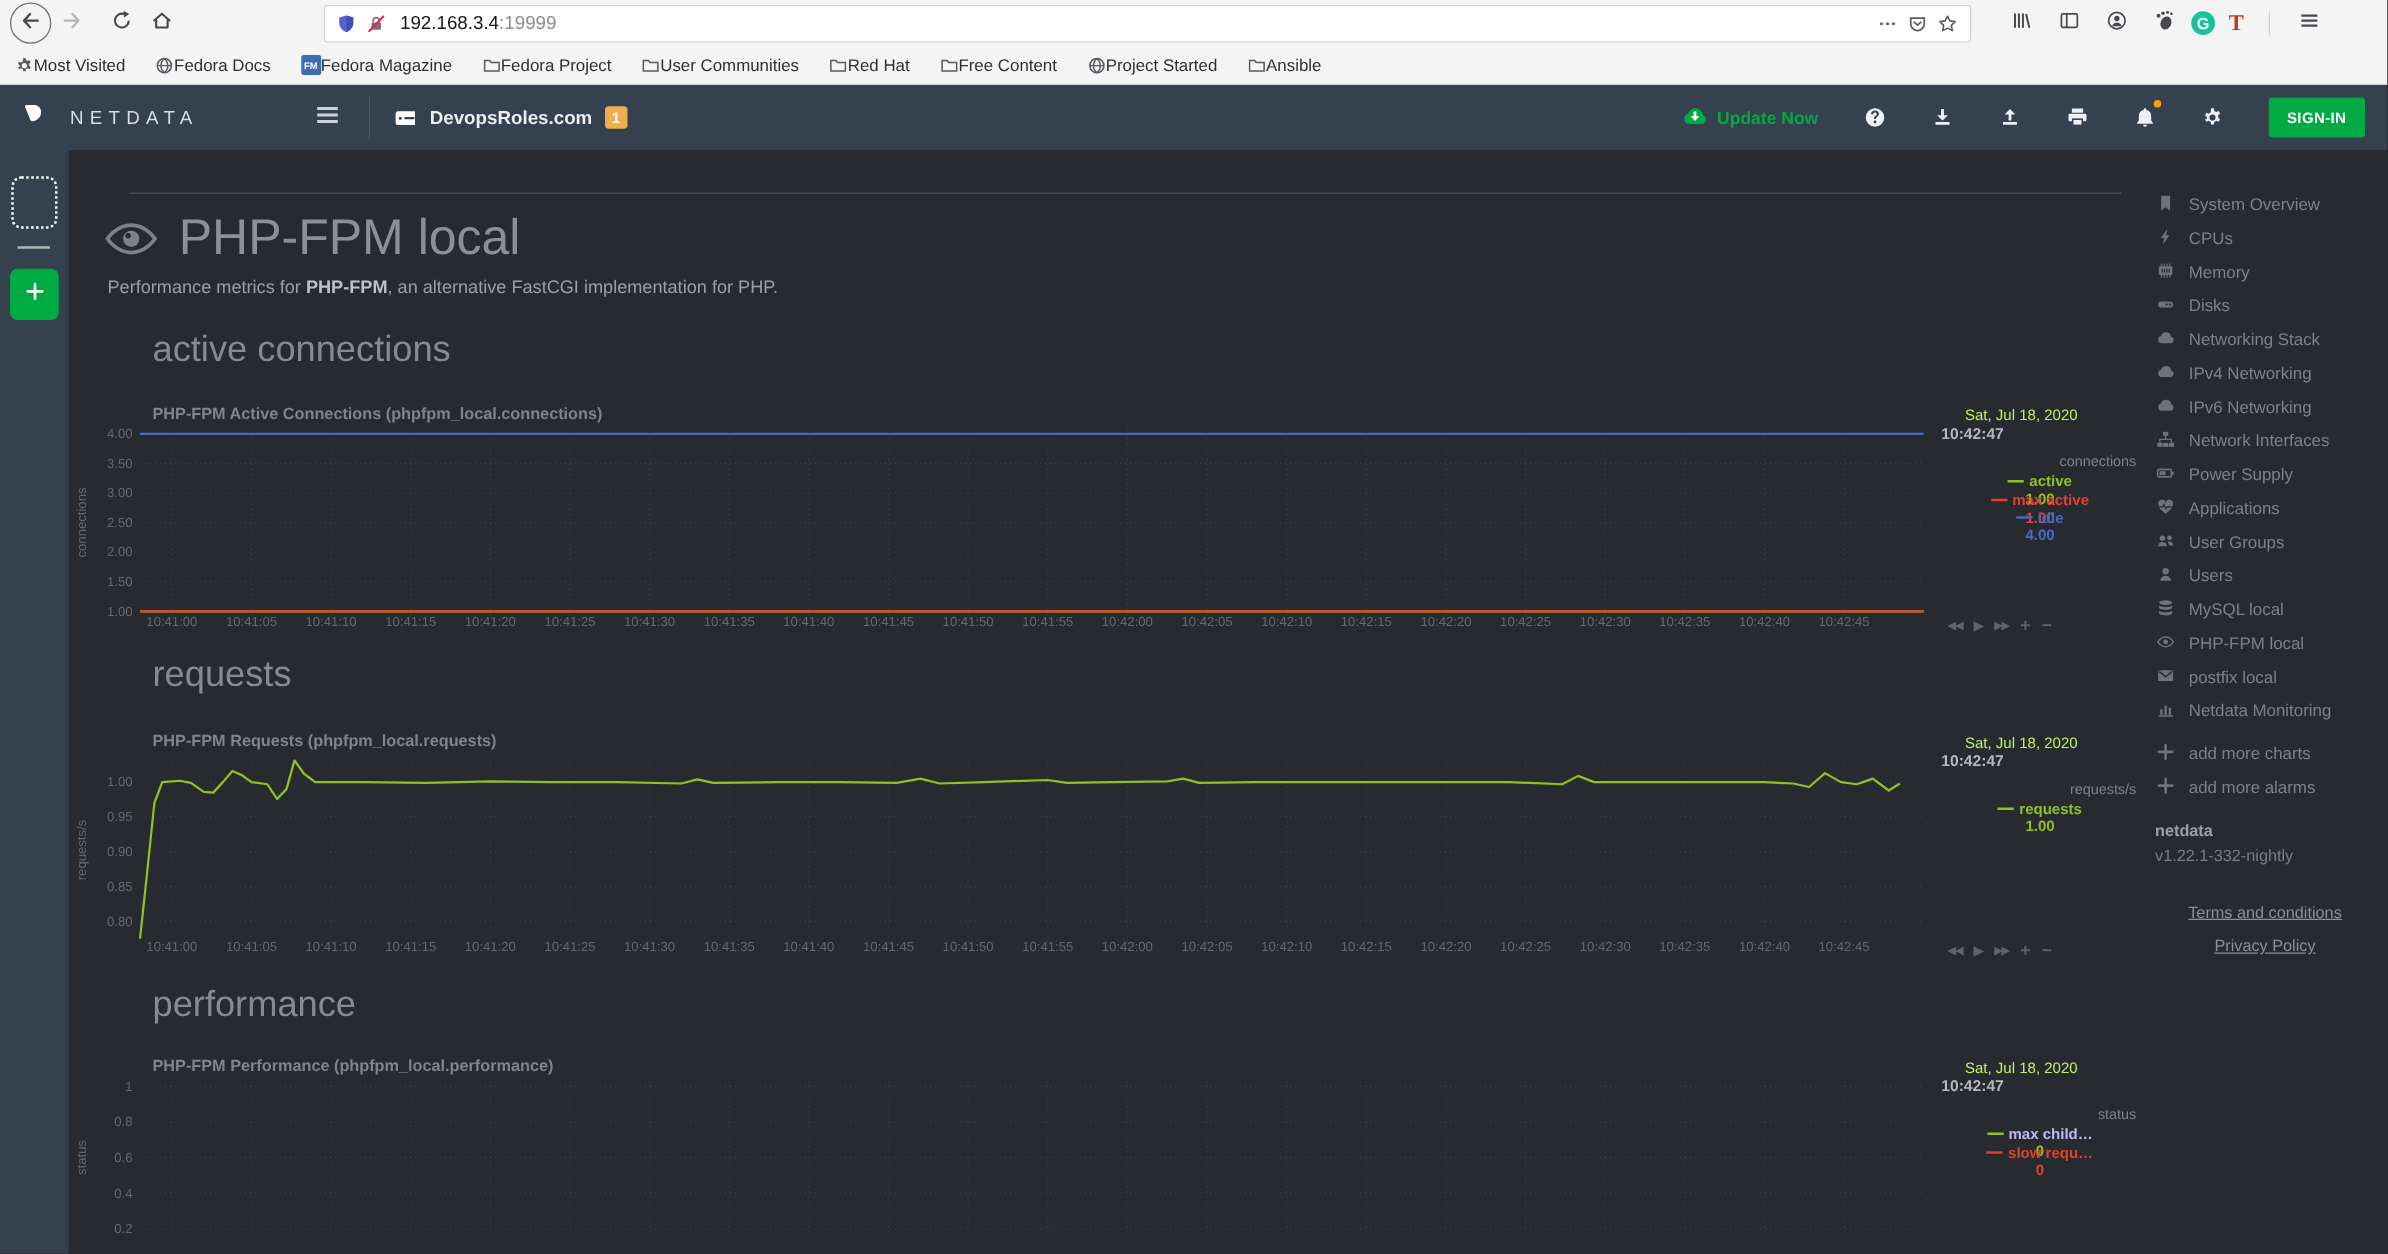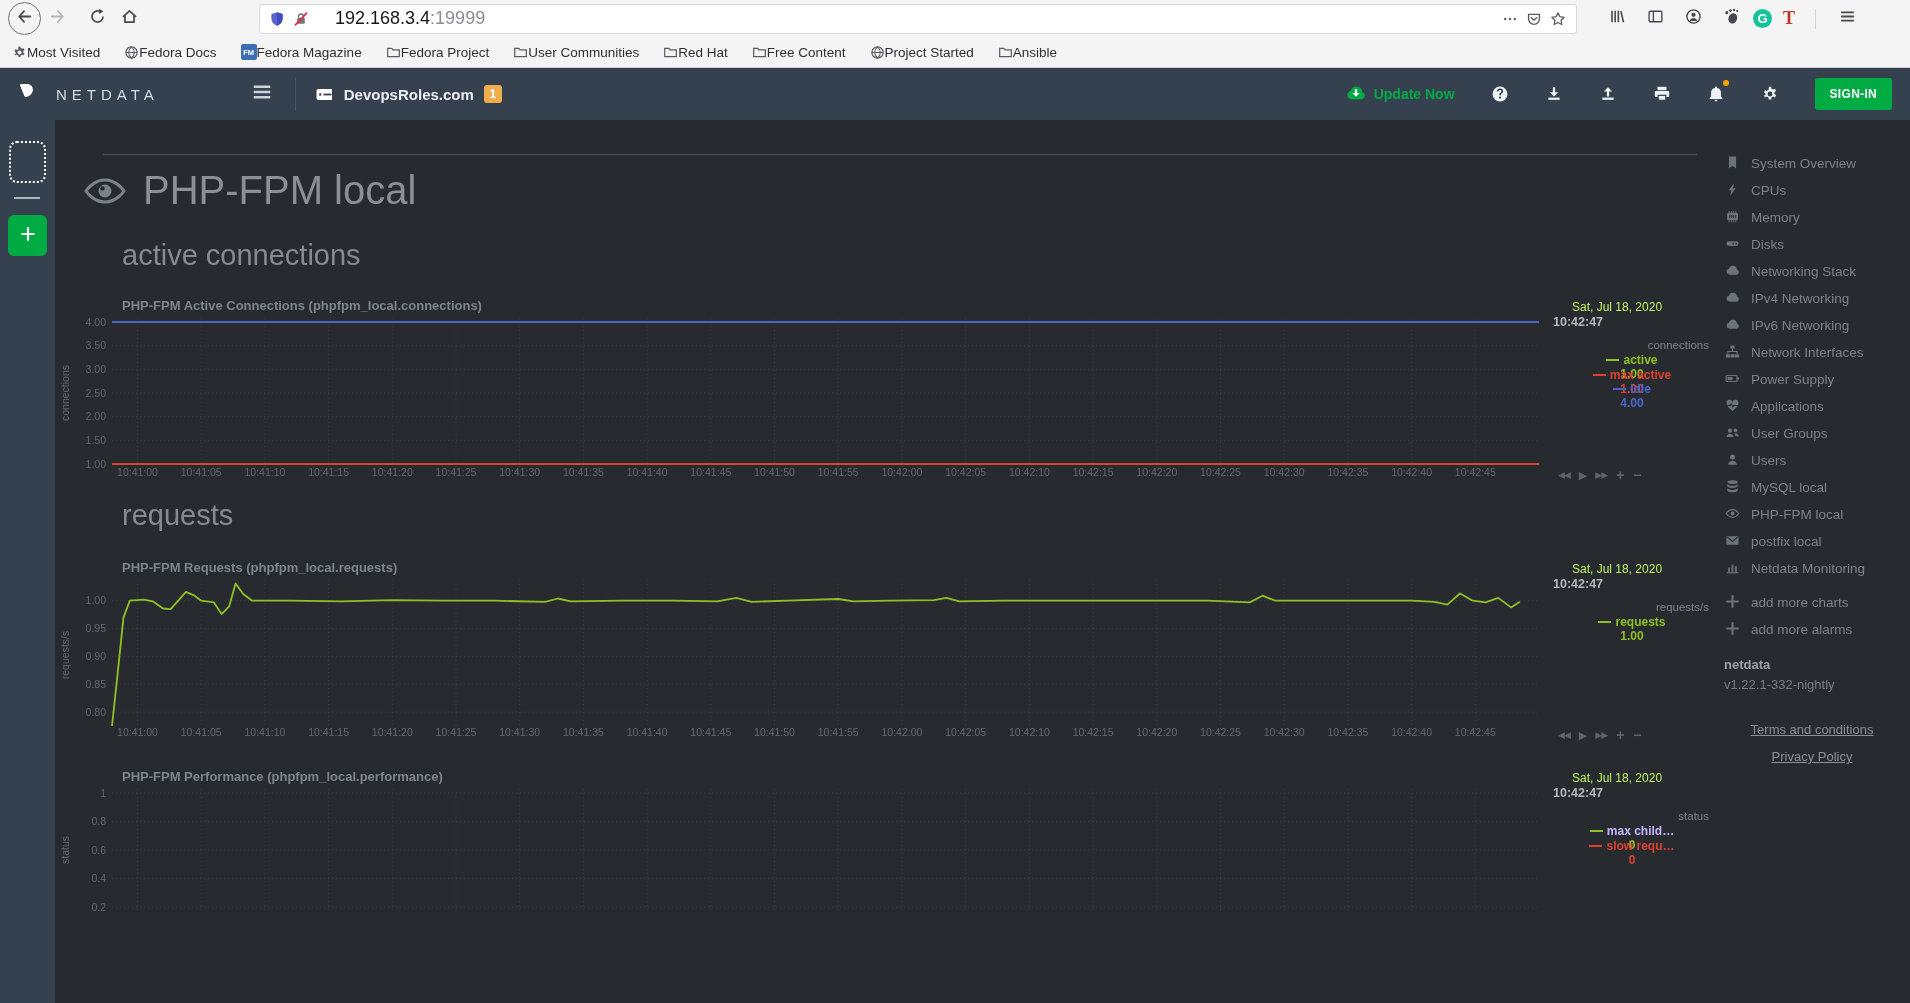--- a/index.html
+++ b/index.html
@@ -9,21 +9,21 @@
   
   .browser { position:absolute; top:0; left:0; width:1910px; background:#f5f4f5; border-bottom:1px solid #cfcfd6; }
   .nav-toolbar { height:37px; display:flex; align-items:center; padding:0 8px; }
   .tb-btn { width:32px; height:30px; display:flex; align-items:center; justify-content:center; color:#47474d; border-radius:3px; flex:0 0 auto; }
   .tb-btn svg { width:17px; height:17px; }
   .btn-back { width:33px; height:33px; border:1.5px solid #6c6c73; border-radius:50%; background:#f5f4f5; }
   .btn-fwd { color:#b6b6bd; }
   .url-bar { margin-left:114px; width:1318px; height:30px; background:#fff; border:1px solid #d7d7de; border-radius:3px; display:flex; align-items:center; padding:0 9px; gap:7px; }
   .url-bar .uicon { width:17px; height:17px; display:flex; align-items:center; }
   .url-bar .uicon svg { width:16px; height:16px; }
-  .url-text { font-size:18px; color:#17171b; margin-left:18px; white-space:nowrap; }
+  .url-text { font-size:15px; color:#17171b; margin-left:3px; white-space:nowrap; }
   .url-port { color:#8b8b93; }
   .url-spacer { flex:1; }
   .url-right { color:#5c5c64; }
   .ext-row { display:flex; align-items:center; margin-left:24px; gap:6px; }
   .ext-g { width:19px; height:19px; border-radius:50%; background:#15c39a; color:#fff; font-size:13px; font-weight:bold; display:flex; align-items:center; justify-content:center; }
   .ext-t { color:#c0392b; font-family:"Liberation Serif", serif; font-weight:bold; font-size:18px; width:22px; text-align:center; }
   .vdiv { width:1px; height:20px; background:#d2d2d9; margin:0 9px; }
   .bookmarks-bar { height:30px; display:flex; align-items:center; padding:0 12px; gap:24px; }
   .bm-item { display:flex; align-items:center; gap:0; font-size:13.5px; color:#2e2e33; white-space:nowrap; }
   .bm-item .bicon { width:15px; height:15px; color:#5a5a63; display:flex; }
@@ -353,20 +353,21 @@
   <div class="title-row">
     <span class="eye-lg">
         <svg viewBox="0 0 42 30" width="42" height="30">
           <path fill="none" stroke="currentColor" stroke-width="3" d="M2 15S9 4 21 4s19 11 19 11-7 11-19 11S2 15 2 15z"></path>
           <circle cx="21" cy="15" r="6.5" fill="currentColor"></circle>
           <circle cx="18.5" cy="12.5" r="2.2" fill="#272b30"></circle>
         </svg>
       </span>
     <h1 class="page-title">PHP-FPM local</h1>
   </div>
+  <p class="subtitle"><span>Performance metrics for </span><b>PHP-FPM</b><span>, an alternative FastCGI implementation for PHP.</span></p>
   <div id="charts">
       <section>
         <h2 class="section-title" style="margin-top:26px">active connections</h2>
         <div class="chart-wrap" style="margin-top:26px">
           <div class="chart-title">PHP-FPM Active Connections (phpfpm_local.connections)</div>
           <svg class="plot" width="1490" height="170" viewBox="0 0 1490 170">
             <line x1="82.5" y1="3" x2="82.5" y2="153" stroke="#383d42" stroke-dasharray="1,3"></line>
             <line x1="146.2" y1="3" x2="146.2" y2="153" stroke="#383d42" stroke-dasharray="1,3"></line>
             <line x1="209.9" y1="3" x2="209.9" y2="153" stroke="#383d42" stroke-dasharray="1,3"></line>
             <line x1="273.6" y1="3" x2="273.6" y2="153" stroke="#383d42" stroke-dasharray="1,3"></line>
@@ -547,20 +548,21 @@
             <span class="tbx">◀◀</span>
             <span class="tbx tbx-play">▶</span>
             <span class="tbx">▶▶</span>
             <span class="tbx tbx-pm">+</span>
             <span class="tbx tbx-pm">−</span>
             <span class="tbx tbx-resize">▴<br>▾</span>
           </div>
         </div>
       </section>
       <section>
+        <h2 class="section-title" style="margin-top:18px">performance</h2>
         <div class="chart-wrap" style="margin-top:24px">
           <div class="chart-title">PHP-FPM Performance (phpfpm_local.performance)</div>
           <svg class="plot" width="1490" height="140" viewBox="0 0 1490 140">
             <line x1="82.5" y1="3" x2="82.5" y2="125" stroke="#383d42" stroke-dasharray="1,3"></line>
             <line x1="146.2" y1="3" x2="146.2" y2="125" stroke="#383d42" stroke-dasharray="1,3"></line>
             <line x1="209.9" y1="3" x2="209.9" y2="125" stroke="#383d42" stroke-dasharray="1,3"></line>
             <line x1="273.6" y1="3" x2="273.6" y2="125" stroke="#383d42" stroke-dasharray="1,3"></line>
             <line x1="337.3" y1="3" x2="337.3" y2="125" stroke="#383d42" stroke-dasharray="1,3"></line>
             <line x1="401.0" y1="3" x2="401.0" y2="125" stroke="#383d42" stroke-dasharray="1,3"></line>
             <line x1="464.7" y1="3" x2="464.7" y2="125" stroke="#383d42" stroke-dasharray="1,3"></line>

